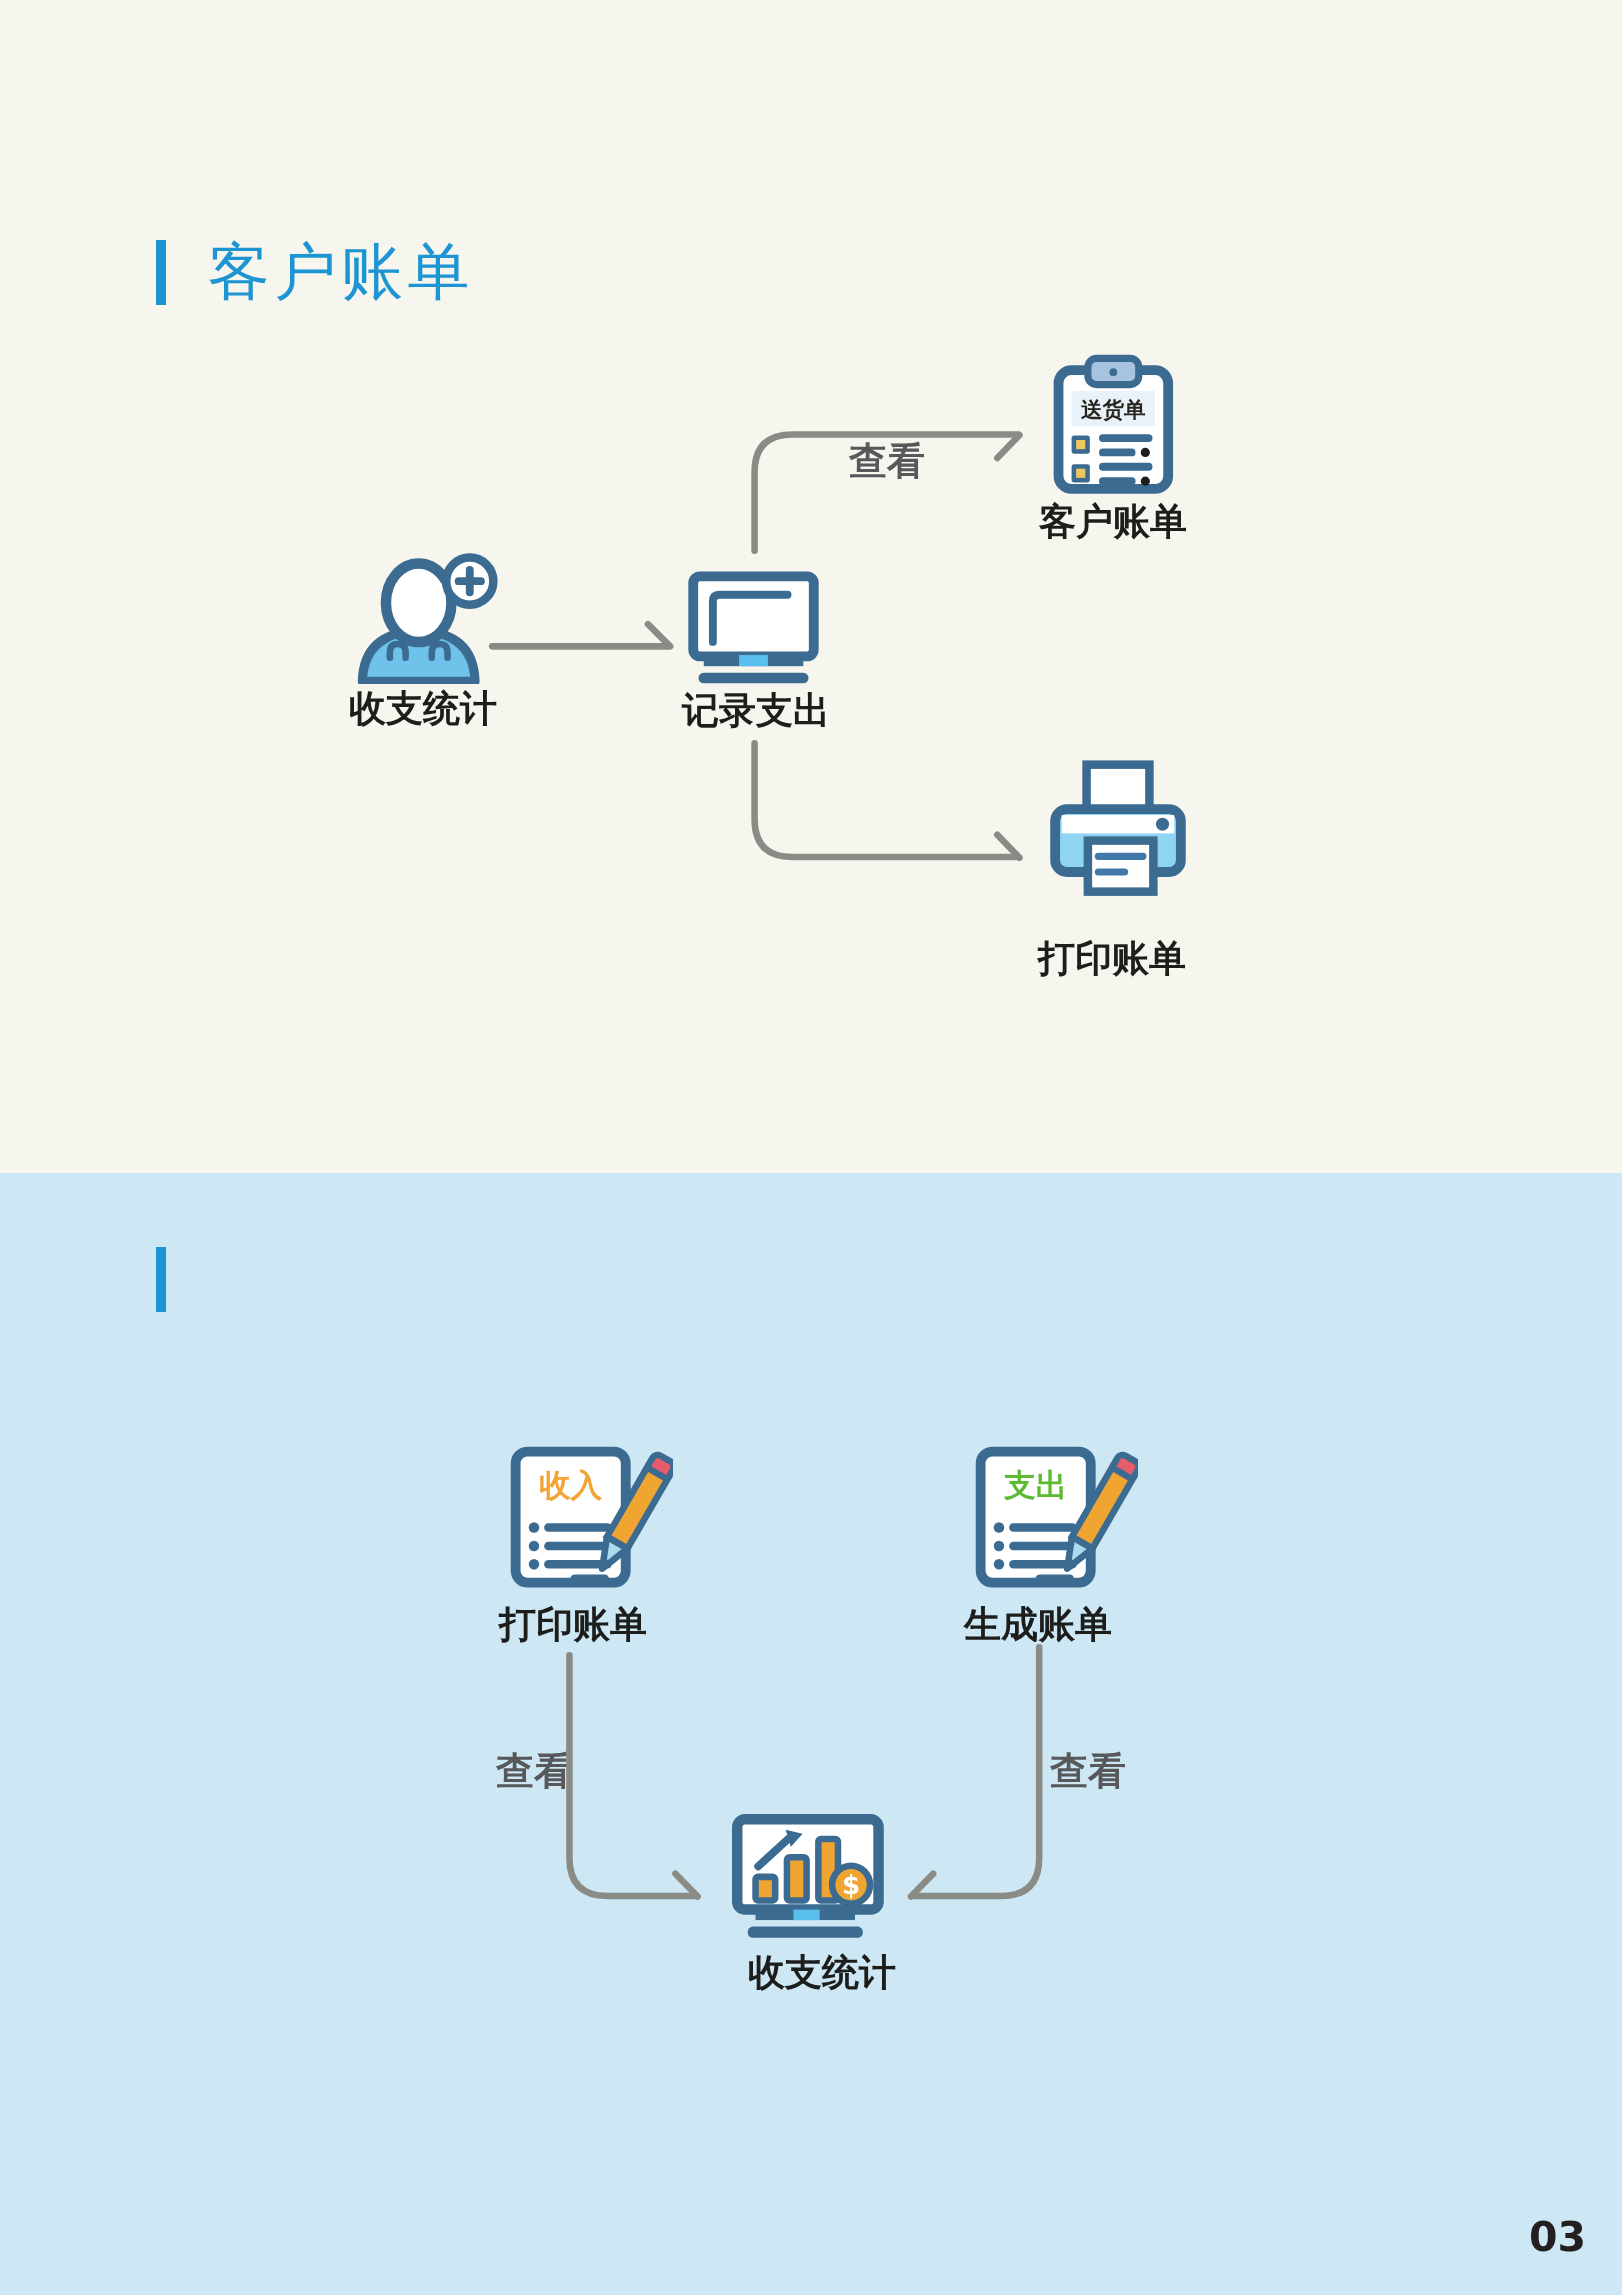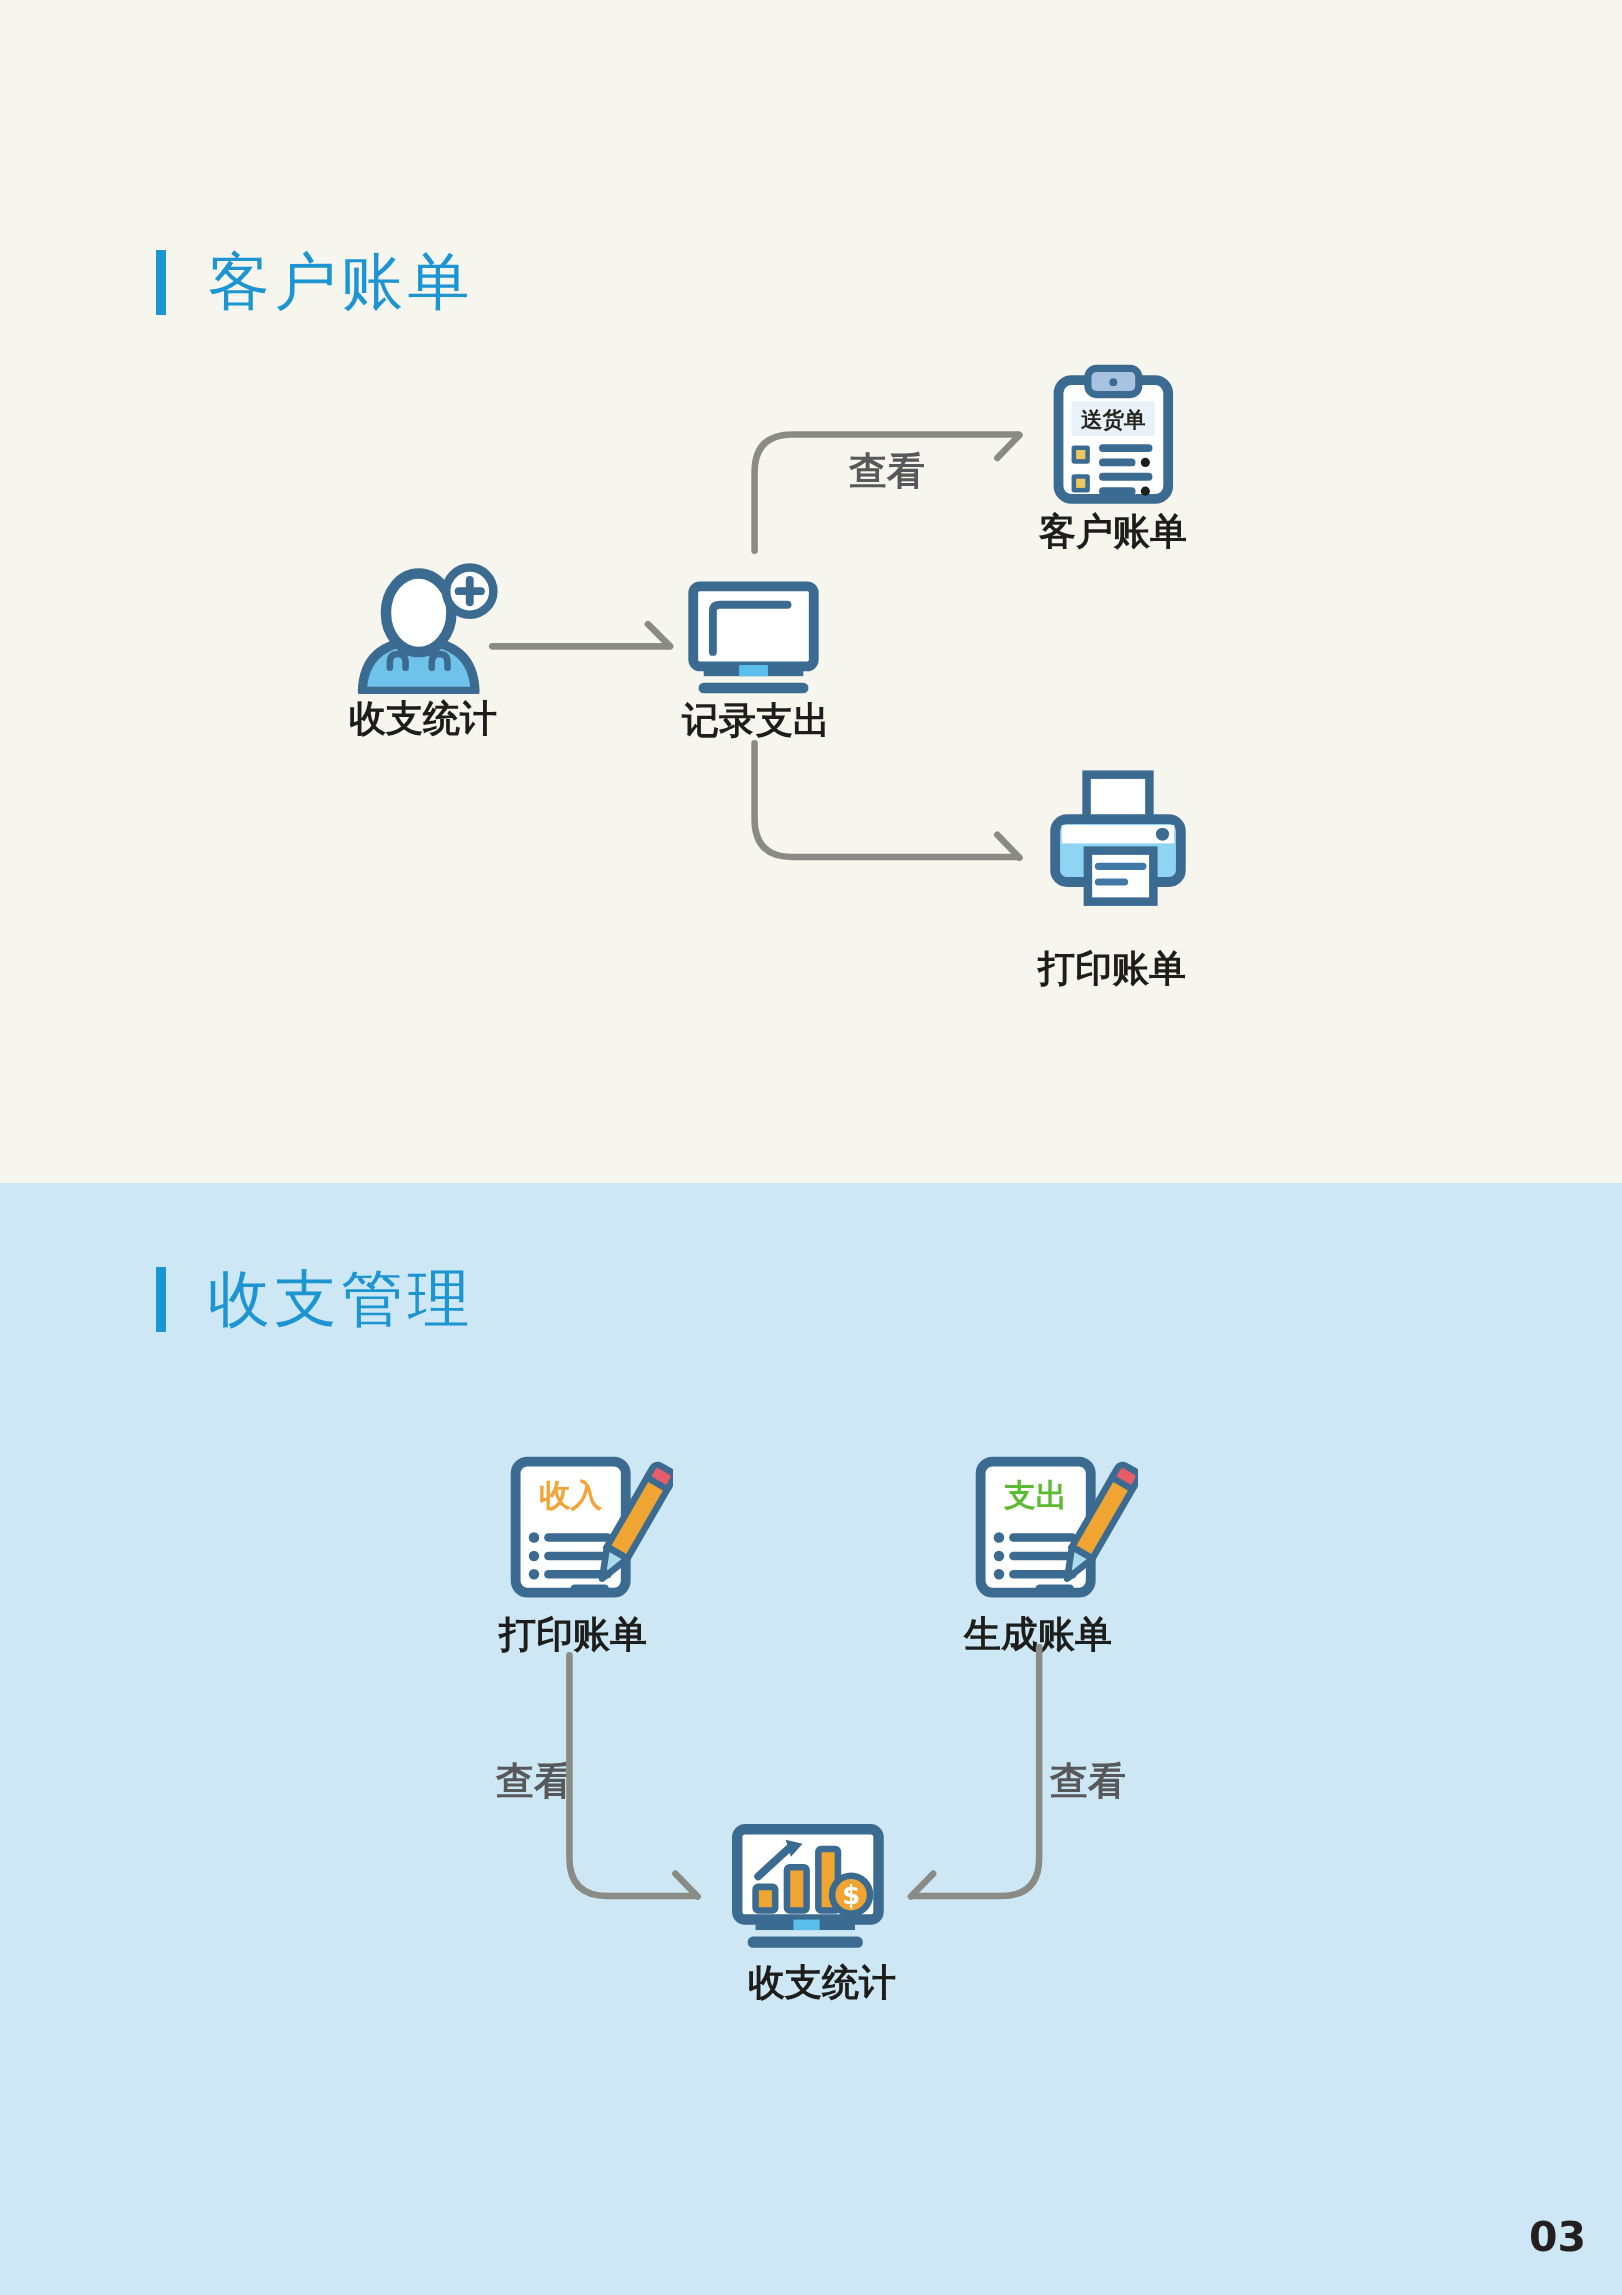--- a/index.html
+++ b/index.html
@@ -1,21 +1,21 @@
 <!DOCTYPE html>
 <html style="font-size:10.5px"><head>
 <meta charset="utf-8">
 <style>
   html,body{margin:0;padding:0;}
   body{
     width:1623px;height:2295px;position:relative;overflow:hidden;
     font-family:"DejaVu Sans","Liberation Sans",sans-serif;
     background:#F7F6EE;
   }
-  .section{position:absolute;left:0;width:1623px;margin-top:10px;}
+  .section{position:absolute;left:0;width:1623px;}
   #sec-top{top:0;height:1173px;background:#F7F6EE;}
   #sec-bottom{top:1173px;height:1123px;background:#CDE8F4;}
 
   .section-title{position:absolute;display:flex;align-items:center;}
   .title-bar{width:9.8px;height:65px;background:#1E95D3;margin-right:42px;}
   .title-text{color:#1E95D3;font-size:62px;letter-spacing:4.6px;white-space:nowrap;}
 
   .node-label{
     position:absolute;width:196px;text-align:center;
     font-size:37px;font-weight:700;color:#1D1D1B;white-space:nowrap;
@@ -91,21 +91,20 @@
   </svg>
   <div class="node-label" style="left:1014px;top:934px;">打印账单</div>
 
   <div class="edge-label" style="left:849px;top:436px;">查看</div>
 </div>
 
 <div class="section" id="sec-bottom">
 
   <div class="section-title" style="left:156px;top:74px;">
     <div class="title-bar"></div>
-    <div class="title-text">收支管理</div>
   </div>
 
   <svg class="icon" style="left:509px;top:272px;" width="164" height="154" viewBox="0 0 250 235">
     <rect x="10" y="10" width="168" height="200" rx="18" fill="#FFFFFF" stroke="#3C6B91" stroke-width="15"></rect>
     <text x="94" y="78" text-anchor="middle" font-size="48" font-weight="700" fill="#F2A437">收入</text>
     <circle cx="38" cy="126" r="8" fill="#3C6B91"></circle>
     <line x1="60" y1="126" x2="150" y2="126" stroke="#3C6B91" stroke-width="13" stroke-linecap="round"></line>
     <circle cx="38" cy="154" r="8" fill="#3C6B91"></circle>
     <line x1="60" y1="154" x2="150" y2="154" stroke="#3C6B91" stroke-width="13" stroke-linecap="round"></line>
     <circle cx="38" cy="182" r="8" fill="#3C6B91"></circle>

